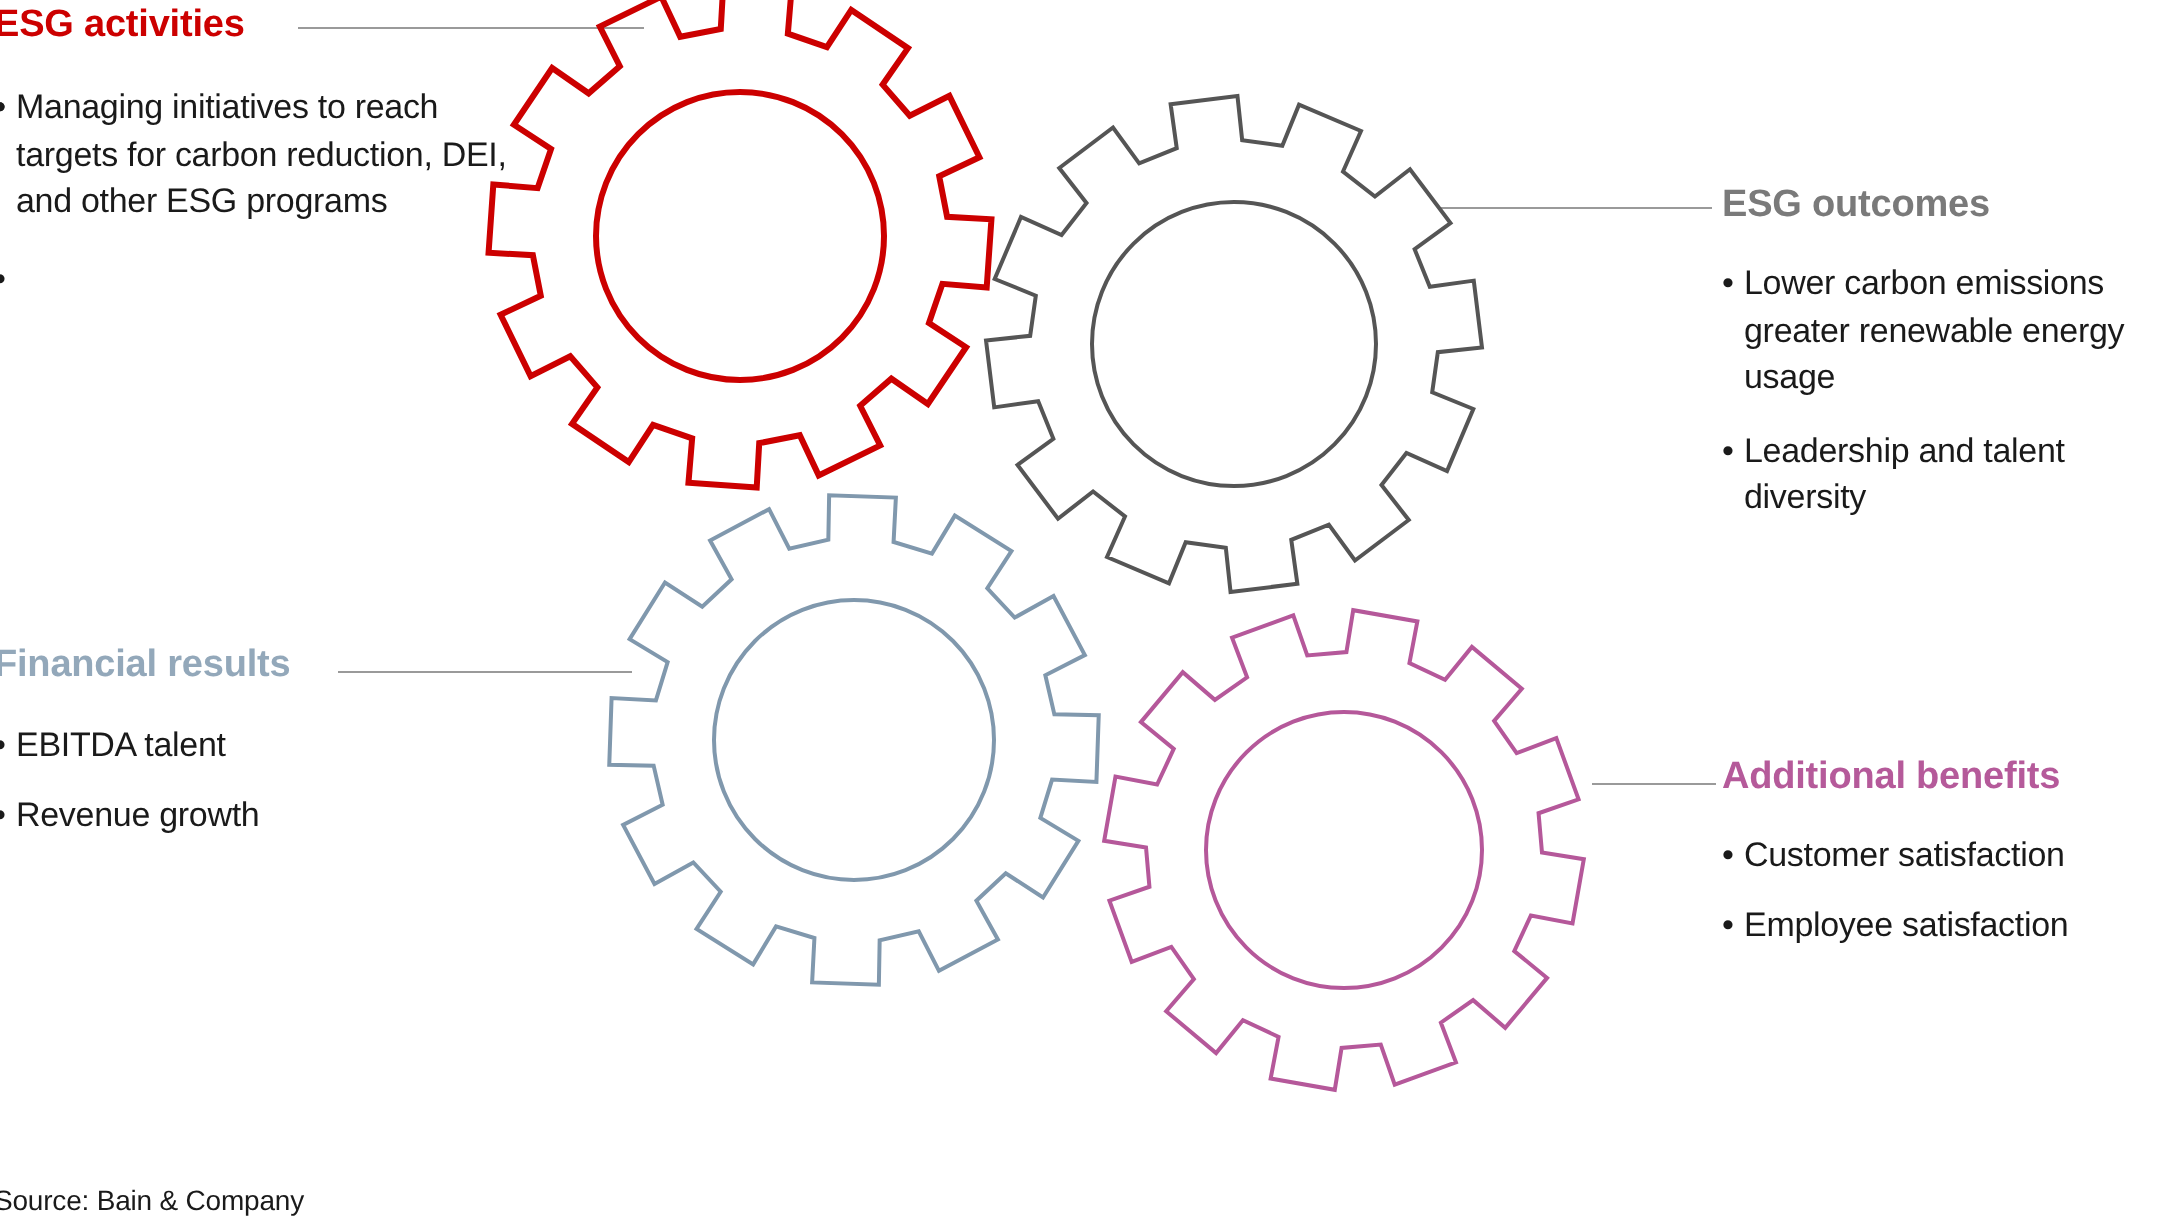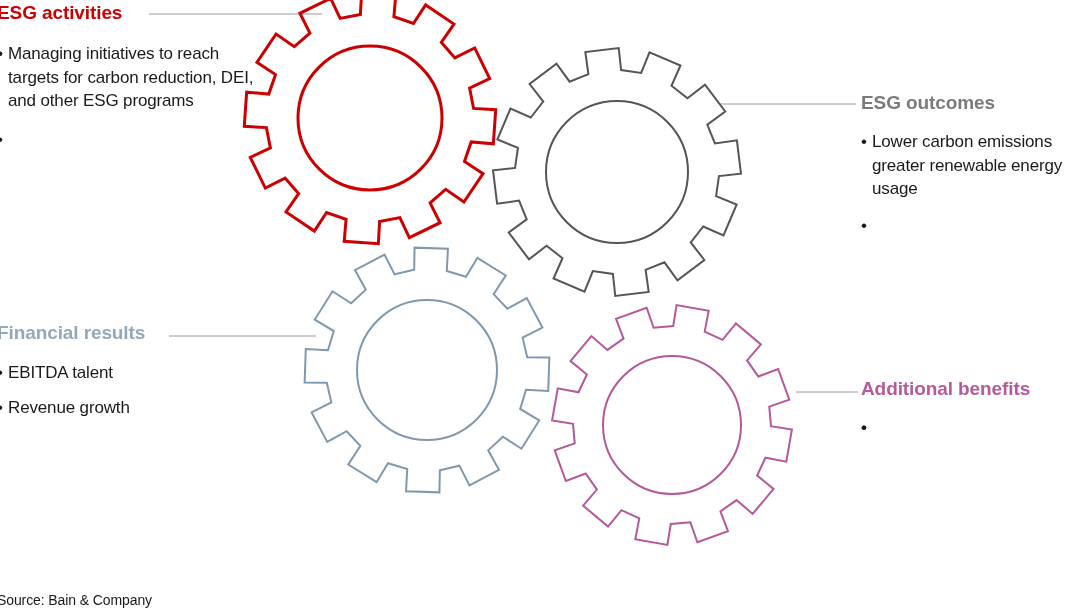--- a/index.html
+++ b/index.html
@@ -171,35 +171,35 @@
         <li><span class="bullet-dot">•</span></li>
         <li><span class="bullet-dot">•</span><span>Managing initiatives to reach targets for carbon reduction, DEI, and other ESG programs</span></li>
         <li><span class="bullet-dot">•</span></li>
       </ul>
   </div>
 
   <div class="block" id="block-esg-outcomes">
     <div class="block-heading">ESG outcomes</div>
     <ul class="bullets">
         <li><span class="bullet-dot">•</span><span>Lower carbon emissions greater renewable energy usage</span></li>
-        <li><span class="bullet-dot">•</span></li>
+        <li><span class="bullet-dot">•</span><span>Leadership and talent diversity</span></li>
       </ul>
   </div>
 
   <div class="block" id="block-financial-results">
     <div class="block-heading">Financial results</div>
     <ul class="bullets">
         <li><span class="bullet-dot">•</span><span>EBITDA talent</span></li>
         <li><span class="bullet-dot">•</span><span>Revenue growth</span></li>
       </ul>
   </div>
 
   <div class="block" id="block-additional-benefits">
     <div class="block-heading">Additional benefits</div>
     <ul class="bullets">
-        <li><span class="bullet-dot">•</span></li>
-        <li><span class="bullet-dot">•</span></li>
+        <li><span class="bullet-dot">•</span><span>Customer satisfaction</span></li>
+        <li><span class="bullet-dot">•</span><span>Employee satisfaction</span></li>
       </ul>
   </div>
 
   <div id="source-note">Source: Bain &amp; Company</div>
 
 </div>
 
 </body></html>

